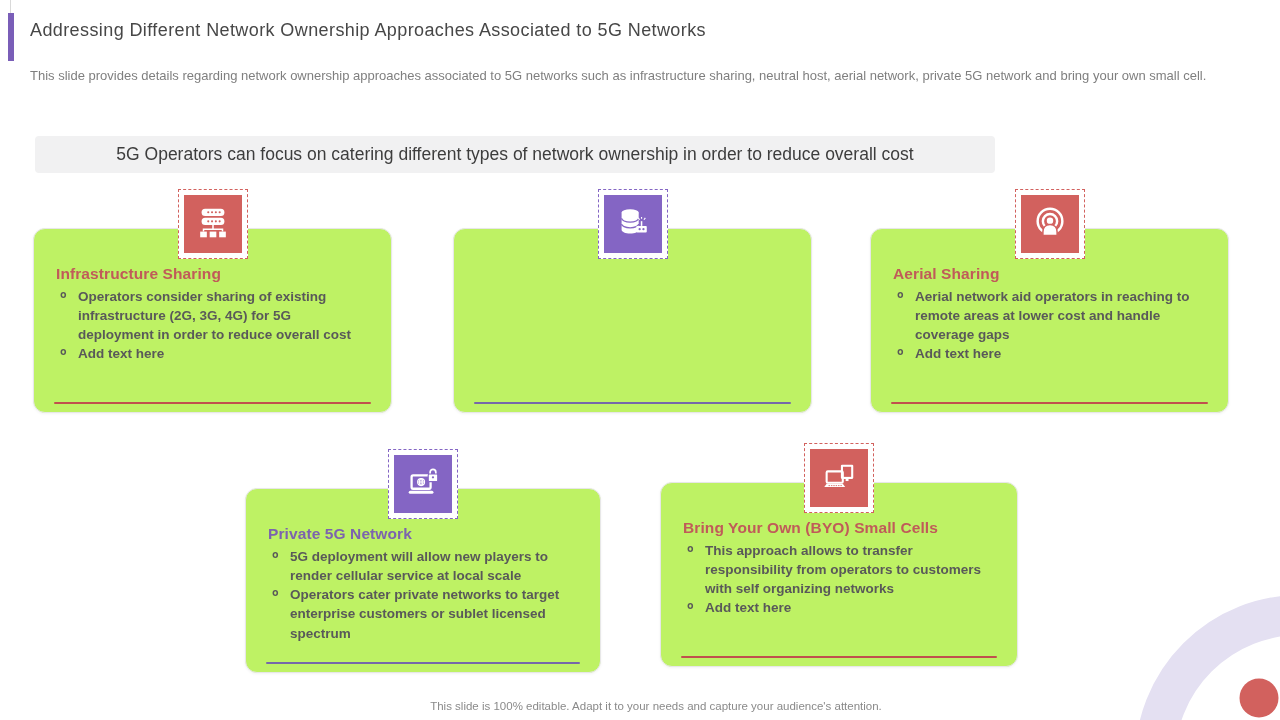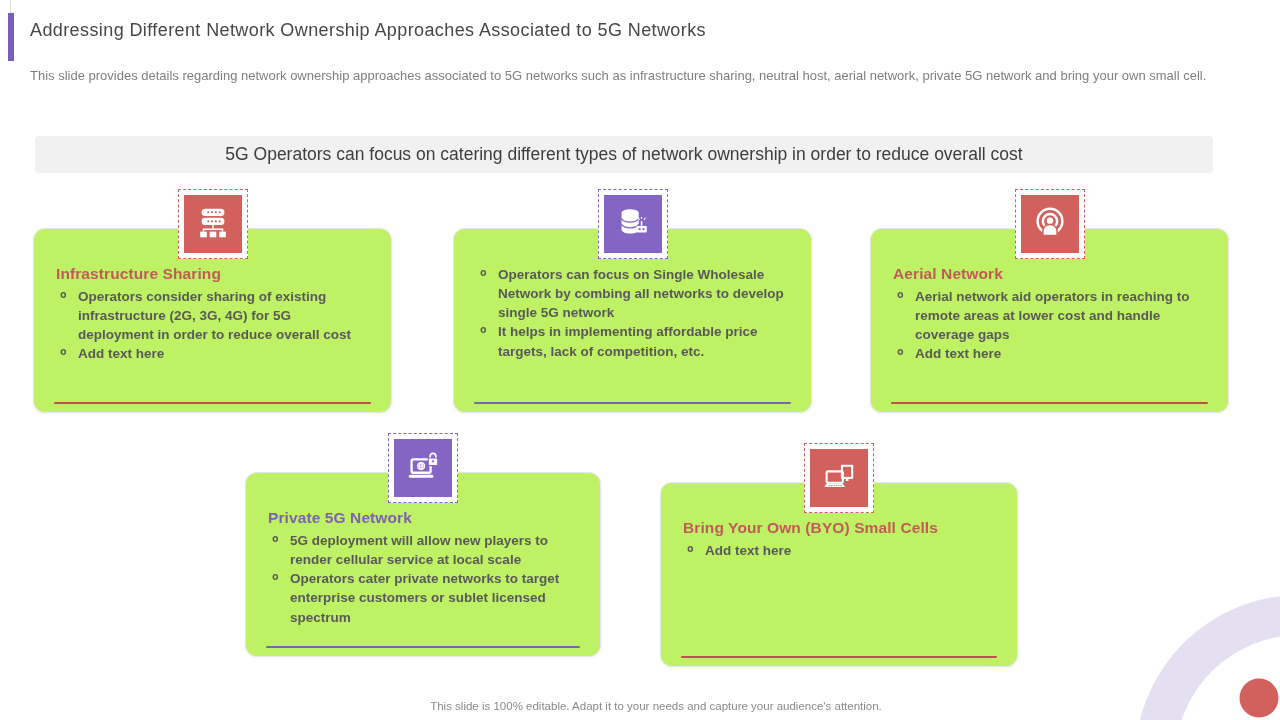--- a/index.html
+++ b/index.html
@@ -14,21 +14,21 @@
   .accent-tail { position:absolute; left:10px; top:0; width:1px; height:13px; background:#d9d9d9; }
   .slide-title {
     position:absolute; left:30px; top:20px; width:1200px;
     font-size:18px; font-weight:400; color:#474747; letter-spacing:0.4px; white-space:nowrap;
   }
   .slide-subtitle {
     position:absolute; left:30px; top:68px; width:1200px;
     font-size:13px; color:#7f7f7f;
   }
   .banner {
-    position:absolute; left:35px; top:136px; width:1178px; height:37px;
+    position:absolute; left:35px; top:136px; width:960px; height:37px;
     background:#f1f1f2; border-radius:4px;
     display:flex; align-items:center; justify-content:center;
     font-size:17.5px; color:#3d3d3d;
   }
   .card {
     position:absolute; height:185px;
     background:#bef264; border:1px solid #e7e7e7; border-radius:12px;
     box-shadow:0 1px 3px rgba(0,0,0,0.05);
     padding:36px 22px 16px 22px;
   }
@@ -112,47 +112,43 @@
         <ellipse cx="17" cy="8" rx="9" ry="3.4" fill="#fff"></ellipse>
         <path d="M8 14c0 2.2 4 4 9 4s9-1.8 9-4 M8 20c0 2.2 4 4 9 4s9-1.8 9-4" stroke="#8465C4" stroke-width="1.4" fill="none"></path>
         <path d="M29 22v-5" stroke="#fff" stroke-width="1.6"></path>
         <path d="M31.5 15.5l1.5-2 M27 15.5l-1.5-2 M29 14.5v-2" stroke="#fff" stroke-width="1.2"></path>
         <rect x="23.5" y="22" width="11" height="7" rx="1" fill="#fff"></rect>
         <circle cx="27" cy="25.5" r="1.2" fill="#8465C4"></circle>
           <circle cx="31" cy="25.5" r="1.2" fill="#8465C4"></circle>
       </svg>
     </div>
   </div>
-  <ul>
-    <li>Operators can focus on Single Wholesale Network by combing all networks to develop single 5G network</li>
-    <li>It helps in implementing affordable price targets, lack of competition, etc.</li>
-  </ul>
   <div class="underline"></div>
 </div>
 
 <div class="card theme-red" style="left:870px; top:228px; width:359px;">
   <div class="icon-box">
     <div class="icon-square">
       <svg width="38" height="38" viewBox="0 0 40 40">
         <circle cx="20" cy="17" r="13" stroke="#fff" stroke-width="2.6" fill="none"></circle>
         <circle cx="20" cy="17" r="7.5" stroke="#fff" stroke-width="2.6" fill="none"></circle>
         <circle cx="20" cy="16.5" r="4.2" fill="#fff" stroke="#D2615E" stroke-width="1.6"></circle>
         <path d="M20 20.5c-4.8 0-7.5 3.4-7.5 8V32h15v-3.5c0-4.6-2.7-8-7.5-8z" fill="#fff" stroke="#D2615E" stroke-width="1.6"></path>
       </svg>
     </div>
   </div>
-  <h3>Aerial Network</h3>
+  <h3>Aerial Sharing</h3>
   <ul>
     <li>Aerial network aid operators in reaching to remote areas at lower cost and handle coverage gaps</li>
     <li>Add text here</li>
   </ul>
   <div class="underline"></div>
 </div>
 
-<div class="card theme-purple" style="left:245px; top:472px; width:356px;">
+<div class="card theme-purple" style="left:245px; top:488px; width:356px;">
   <div class="icon-box">
     <div class="icon-square">
       <svg width="38" height="38" viewBox="0 0 40 40">
         <rect x="8" y="11" width="20" height="14" rx="1.5" stroke="#fff" stroke-width="2.4" fill="none"></rect>
         <circle cx="18" cy="18" r="3.6" stroke="#fff" stroke-width="1.3" fill="none"></circle>
         <path d="M14.4 18h7.2 M18 14.4v7.2" stroke="#fff" stroke-width="1.1"></path>
         <ellipse cx="18" cy="18" rx="1.8" ry="3.6" stroke="#fff" stroke-width="1.1" fill="none"></ellipse>
         <rect x="5" y="27" width="26" height="3.2" rx="1.6" fill="#fff"></rect>
         <path d="M27.5 9.5V7.6a3 3 0 0 1 6 0v1.9" stroke="#fff" stroke-width="1.8" fill="none"></path>
         <rect x="25.5" y="9.5" width="10" height="8" rx="1.2" fill="#fff" stroke="#8465C4" stroke-width="1.2"></rect>
@@ -176,20 +172,21 @@
         <rect x="24.2" y="8.2" width="8.6" height="10.6" fill="#D2615E"></rect>
         <rect x="27" y="21" width="3" height="2.2" fill="#fff"></rect>
         <rect x="7" y="13" width="17" height="12" rx="1.2" stroke="#fff" stroke-width="2.2" fill="none"></rect>
         <path d="M4.5 29.5l2.5-3.5h17l2.5 3.5z" fill="#fff"></path>
         <path d="M9 28h14" stroke="#D2615E" stroke-width="0.9" stroke-dasharray="1.5 1"></path>
       </svg>
     </div>
   </div>
   <h3>Bring Your Own (BYO) Small Cells</h3>
   <ul>
+    <li>This approach allows to transfer responsibility from operators to customers with self organizing networks</li>
     <li>Add text here</li>
   </ul>
   <div class="underline"></div>
 </div>
 
 <p class="footer-note">This slide is 100% editable. Adapt it to your needs and capture your audience's attention.</p>
 
 <svg class="decor" width="180" height="180" viewBox="0 0 180 180">
   <circle cx="200" cy="220" r="145" fill="none" stroke="#E4E0F2" stroke-width="40"></circle>
   <circle cx="159" cy="158" r="19.5" fill="#D2615E"></circle>

